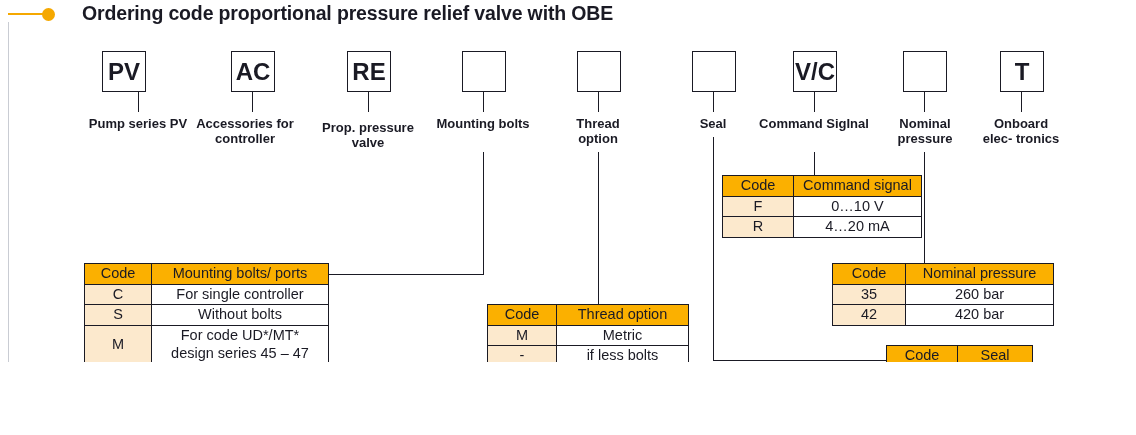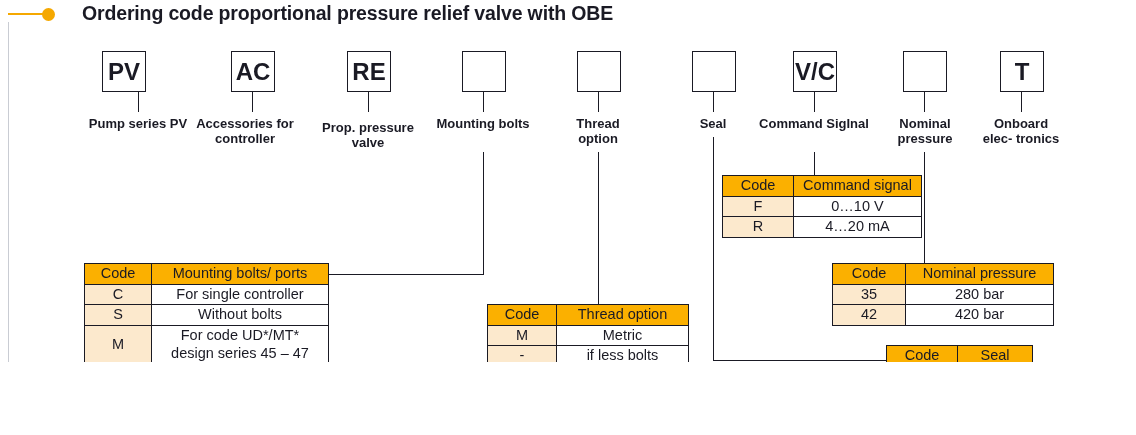--- a/index.html
+++ b/index.html
@@ -233,21 +233,21 @@
   <table class="spec-table" style="left:832px; top:263px; width:222px">
     <thead>
       <tr>
         <th class="c-code" style="width:58px">Code</th>
         <th class="c-desc">Nominal pressure</th>
       </tr>
     </thead>
     <tbody>
       <tr>
         <td class="c-code">35</td>
-        <td class="c-desc">280 bar</td>
+        <td class="c-desc">260 bar</td>
       </tr>
       <tr>
         <td class="c-code">42</td>
         <td class="c-desc">420 bar</td>
       </tr>
     </tbody>
   </table>
 
   <table class="spec-table" style="left:487px; top:304px; width:202px">
     <thead>

